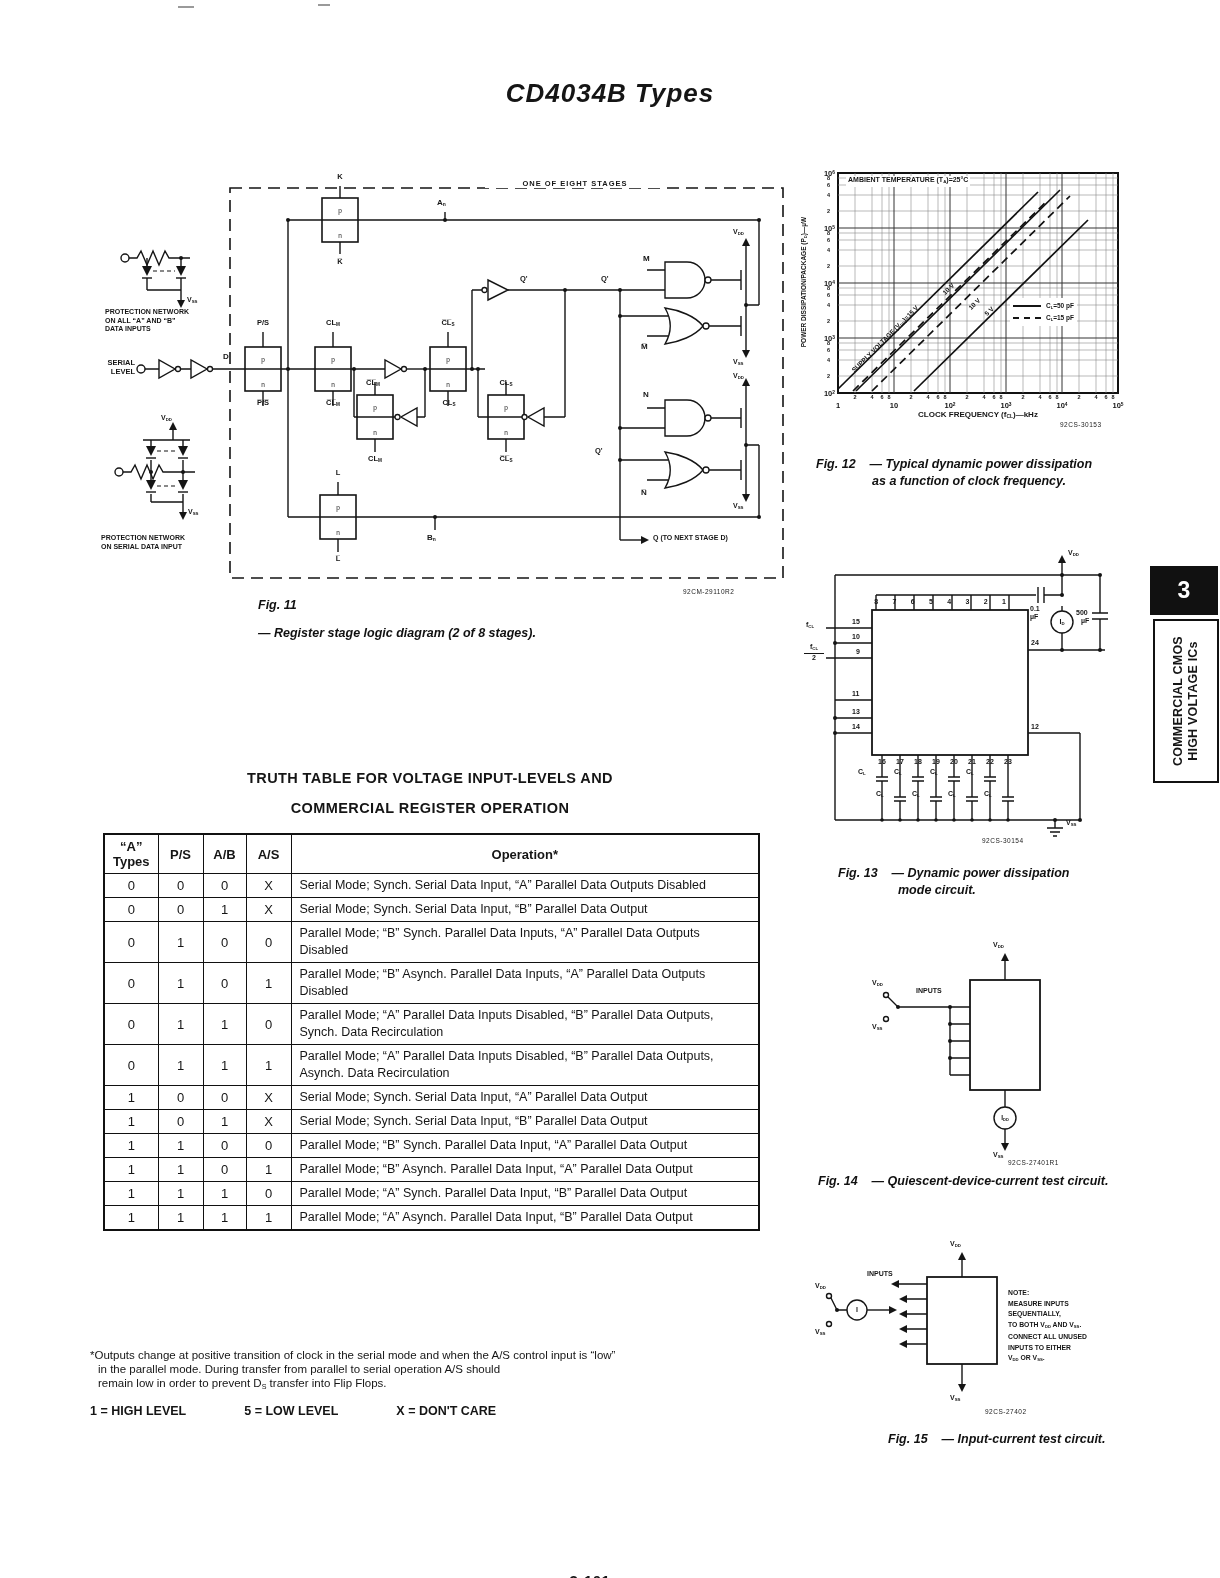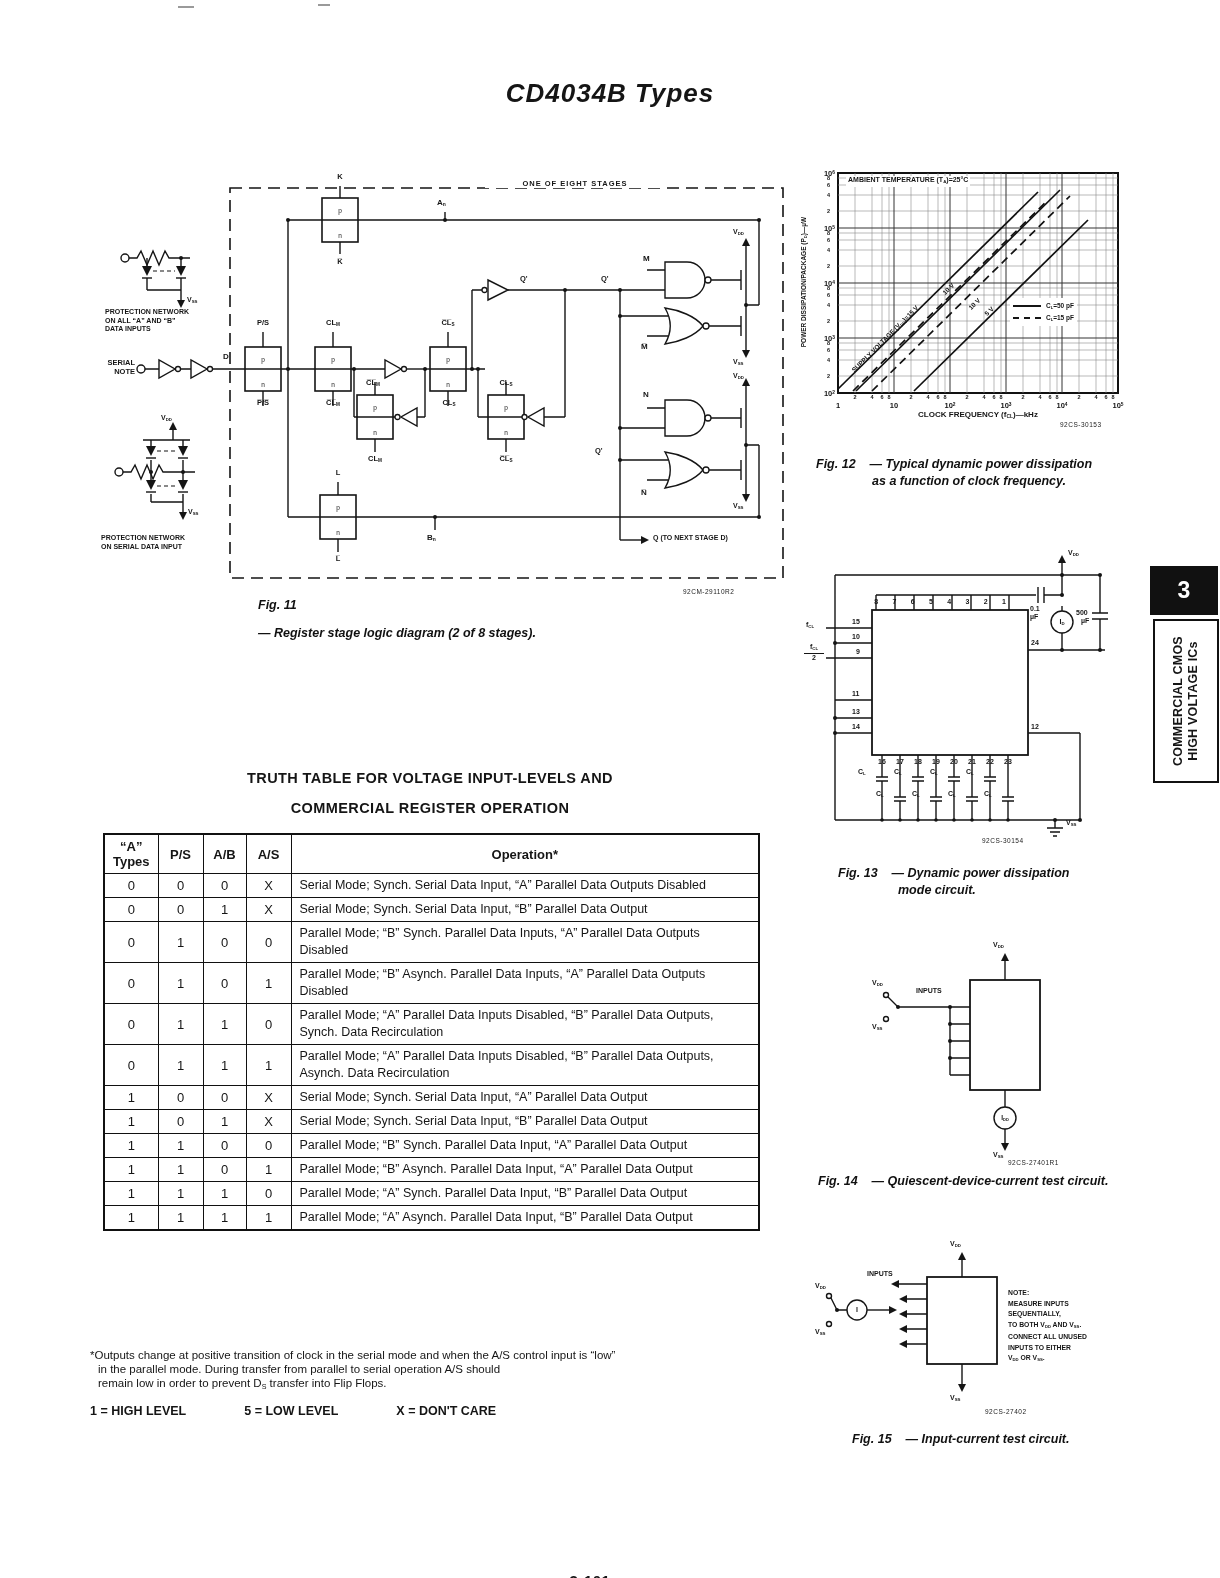--- a/index.html
+++ b/index.html
@@ -227,21 +227,21 @@
   </svg>
 
   <div class="ov ctr" style="left:390px;top:29px;width:180px;background:#fff;letter-spacing:1px;">ONE OF EIGHT STAGES</div>
   <div class="ov ctr" style="left:240px;top:22px;width:10px;">K</div>
   <div class="ov ctr" style="left:238px;top:107px;width:14px;">K̅</div>
   <div class="ov" style="left:342px;top:48px;font-size:8px;">A<sub>n</sub></div>
   <div class="ov ov7" style="left:10px;top:158px;">PROTECTION NETWORK
 ON ALL “A” AND “B”
 DATA INPUTS</div>
   <div class="ov rt" style="left:0px;top:208px;width:40px;">SERIAL
-NOTE</div>
+LEVEL</div>
   <div class="ov" style="left:128px;top:202px;font-size:8px;">D</div>
   <div class="ov ctr" style="left:152px;top:168px;width:32px;">P/S</div>
   <div class="ov ctr" style="left:152px;top:248px;width:32px;">P̅/S̅</div>
   <div class="ov ctr" style="left:222px;top:168px;width:32px;">CL<sub>M</sub></div>
   <div class="ov ctr" style="left:218px;top:248px;width:40px;">C̅L̅<sub>M</sub></div>
   <div class="ov ctr" style="left:258px;top:228px;width:40px;">C̅L̅<sub>M</sub></div>
   <div class="ov ctr" style="left:262px;top:304px;width:36px;">CL<sub>M</sub></div>
   <div class="ov ctr" style="left:332px;top:168px;width:42px;">C̅L̅<sub>S</sub></div>
   <div class="ov ctr" style="left:338px;top:248px;width:32px;">CL<sub>S</sub></div>
   <div class="ov ctr" style="left:394px;top:228px;width:34px;">CL<sub>S</sub></div>
@@ -668,18 +668,18 @@
       <span style="display:block;">NOTE:</span>
       <span style="display:block;">MEASURE INPUTS</span>
       <span style="display:block;">SEQUENTIALLY,</span>
       <span style="display:block;">TO BOTH V<sub>DD</sub> AND V<sub>SS</sub>.</span>
       <span style="display:block;">CONNECT ALL UNUSED</span>
       <span style="display:block;">INPUTS TO EITHER</span>
       <span style="display:block;">V<sub>DD</sub> OR V<sub>SS</sub>.</span>
     </div>
   <div class="abs code" style="left:190px;top:176px;">92CS-27402</div>
 </div>
-<div class="figcap" style="left:852px;top:1432px;">
+<div class="figcap" style="left:888px;top:1432px;">
   <span class="fno">Fig. 15</span>
   <span>— Input-current test circuit.</span>
 </div>
 
 <div class="pnum">3-101</div>
 
 </body></html>

